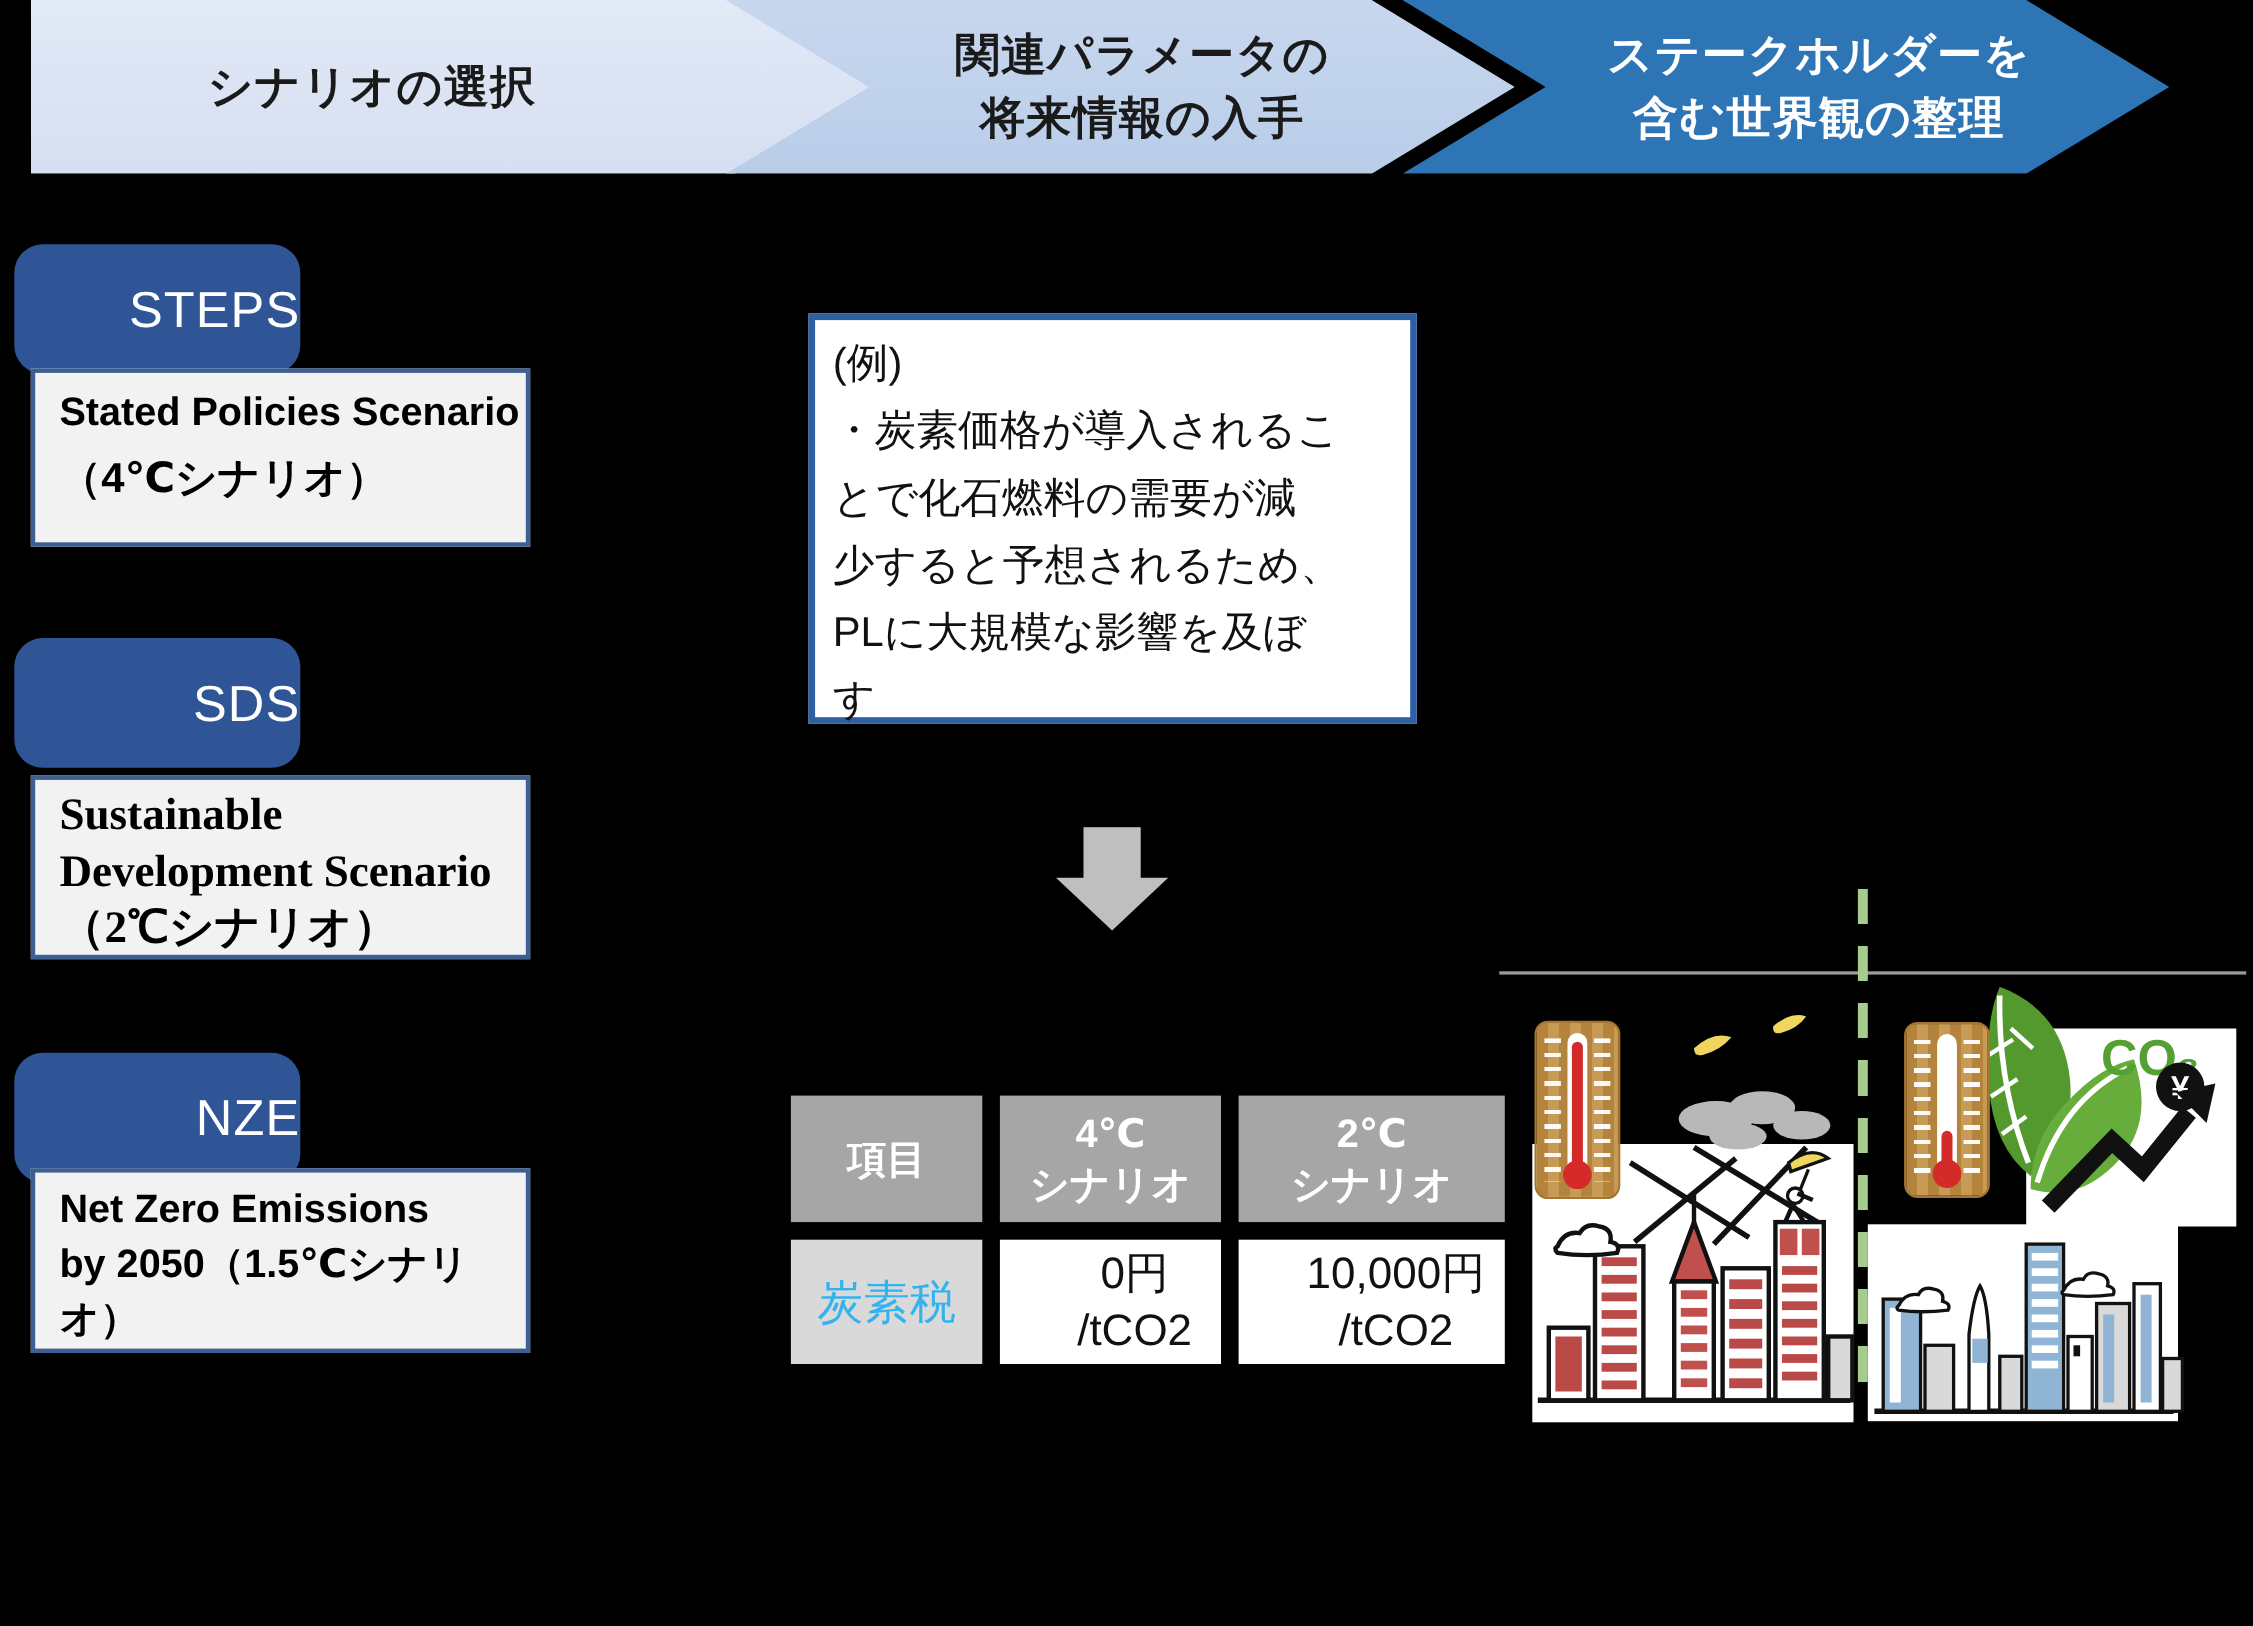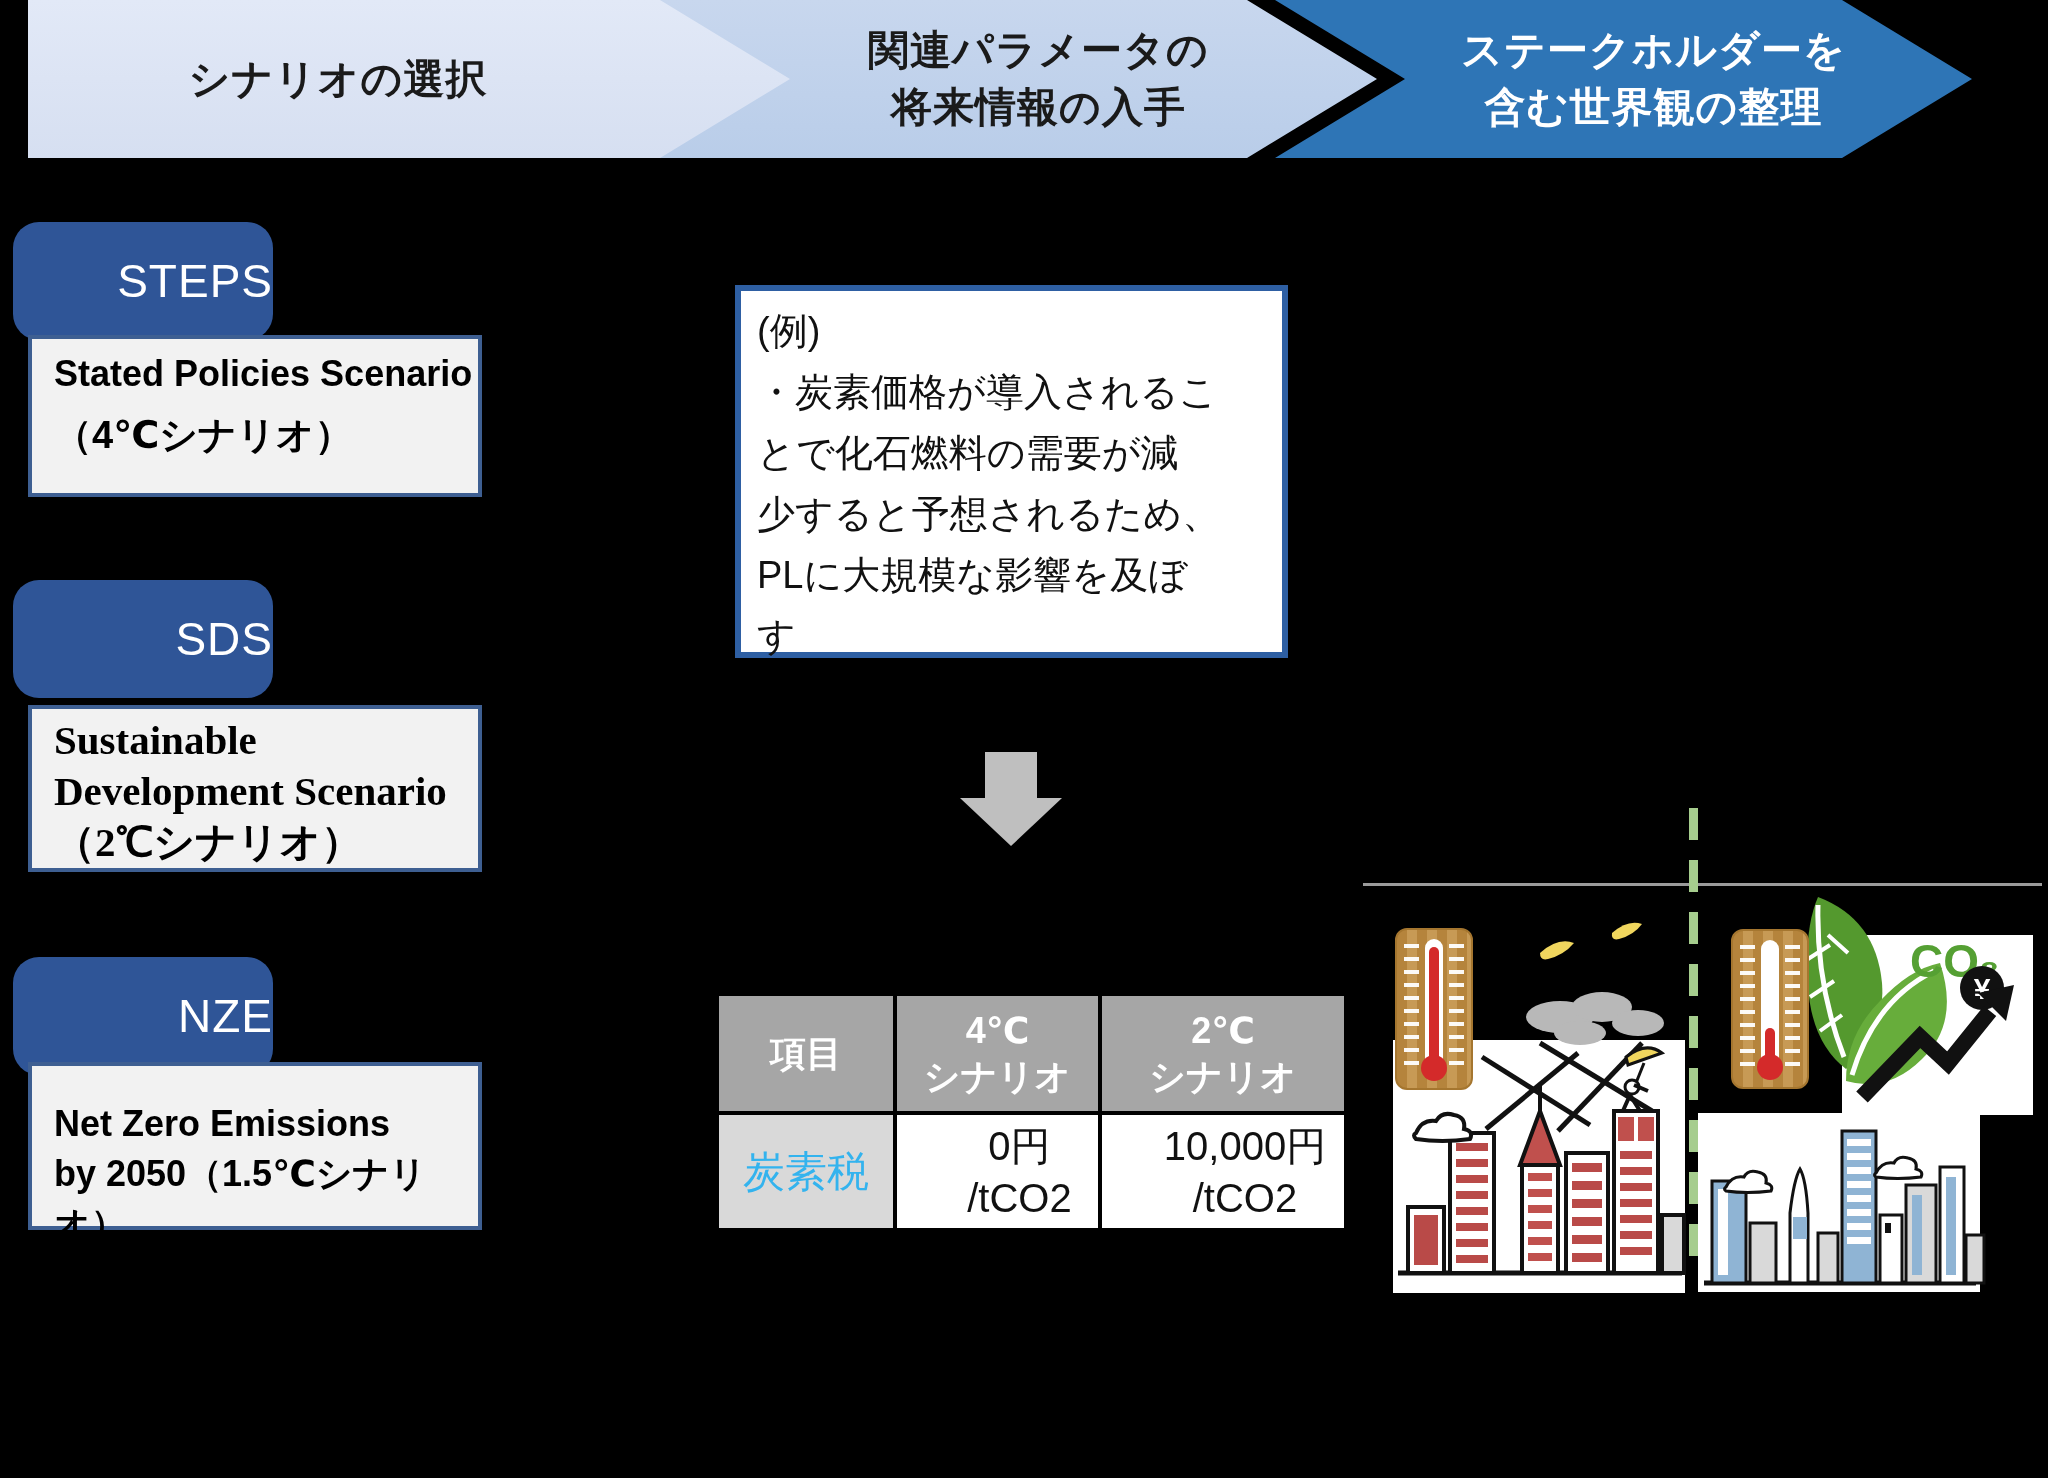--- a/index.html
+++ b/index.html
@@ -39,21 +39,21 @@
 
   
   .dn-shaft{position:absolute;left:985px;top:752px;width:52px;height:48px;background:#bfbfbf;}
   .dn-head{position:absolute;left:960px;top:798px;width:0;height:0;
            border-left:51px solid transparent;border-right:51px solid transparent;
            border-top:48px solid #bfbfbf;}
 
   
   .tbl{position:absolute;left:715px;top:992px;width:633px;height:240px;background:#000;
        display:grid;grid-template-columns:174px 201px 242px;grid-template-rows:115px 113px;
-       gap:4px;padding:4px;box-sizing:border-box;}
+       gap:16px;padding:4px;box-sizing:border-box;}
   .cell{display:flex;align-items:center;justify-content:center;text-align:center;white-space:pre-line;}
   .th{background:#a6a6a6;color:#fff;font-weight:700;font-size:36px;line-height:46px;}
   .td-label{background:#d9d9d9;color:#33b3ee;font-size:42px;text-align:center;}
   .td{background:#fff;color:#111;font-size:40px;line-height:52px;padding-left:44px;}
 
   
   .hline{position:absolute;left:1363px;top:883px;width:679px;height:3px;background:#9a9a9a;}
   .dash-line{position:absolute;left:1689px;top:808px;width:9px;height:462px;z-index:30;
      background:repeating-linear-gradient(180deg,#a6cd8e 0 32px,transparent 32px 52px);}
   .panel{position:absolute;background:#fff;}
@@ -108,21 +108,21 @@
 </div>
 <div class="scen-box" style="top:705px;height:167px;padding-top:6px">
   <div class="scen-line-en2">Sustainable</div>
   <div class="scen-line-en2">Development Scenario</div>
   <div class="scen-line-en2">（2℃シナリオ）</div>
 </div>
 
 <div class="badge" style="top:957px">
   <span>NZE</span>
 </div>
-<div class="scen-box" style="top:1062px;height:168px;padding-top:33px">
+<div class="scen-box" style="top:1062px;height:168px;padding-top:8px">
   <div class="scen-line-en">Net Zero Emissions</div>
   <div class="scen-line-en">by 2050（1.5℃シナリオ）</div>
 </div>
 
 <div class="note">
   <div class="note-text">(例)
 ・炭素価格が導入されるこ
 とで化石燃料の需要が減
 少すると予想されるため、
 PLに大規模な影響を及ぼ

